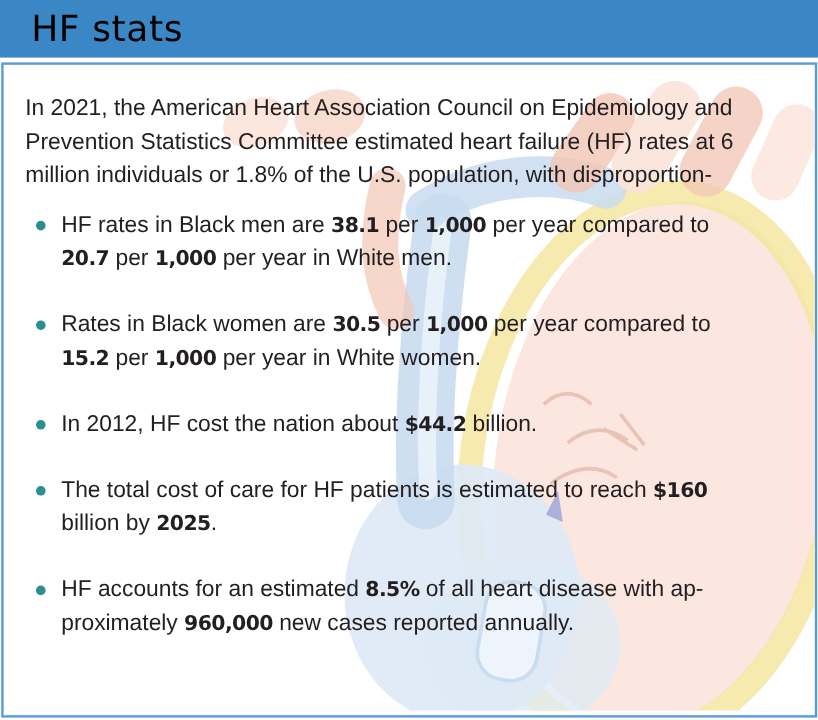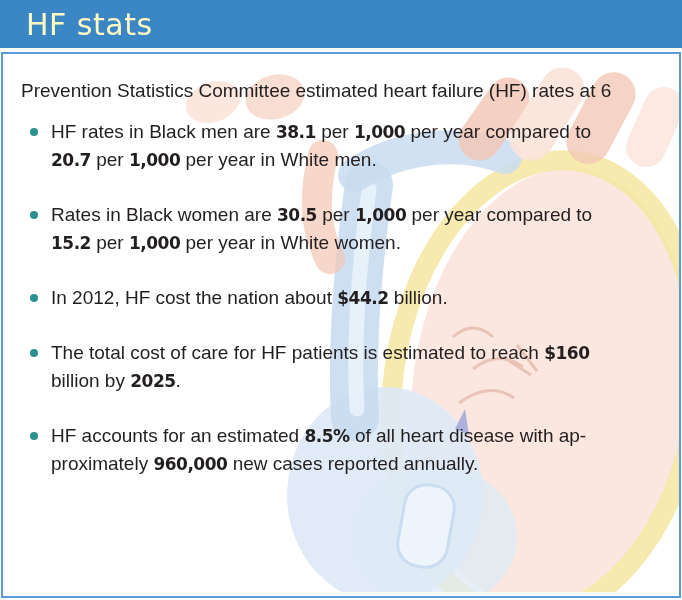--- a/index.html
+++ b/index.html
@@ -7,21 +7,21 @@
     position:relative;width:682px;height:600px;overflow:hidden;
     font-family:"Liberation Sans",sans-serif;color:var(--text,#231f20);
     background:#ffffff;
   }
   .header{
     position:absolute;left:0;top:0;width:682px;height:48px;
     background:var(--header_bg,#3b87c6);
   }
   .header .title{
     display:block;padding-left:26px;line-height:49px;font-size:30px;
-    font-family:"DejaVu Sans",sans-serif;font-weight:400;color:#fef9c3;
+    font-family:"DejaVu Sans",sans-serif;font-weight:400;color:#000000;
     letter-spacing:0.5px;
   }
   .box{
     position:absolute;left:1px;right:1px;top:52px;bottom:2px;
     border:2px solid var(--border,#5b9bd5);background:#ffffff;overflow:hidden;
   }
   .heart{
     position:absolute;left:170px;top:3px;width:510px;height:535px;z-index:0;
     pointer-events:none;
   }
@@ -81,21 +81,23 @@
       <rect x="228" y="428" width="50" height="82" rx="22" transform="rotate(10 253 469)" style="fill:var(--illustration-blue_pale,#eef5fc);stroke:var(--illustration-blue,#c9dcf0);stroke-width:3;opacity:0.95"></rect>
 
       <path d="M280,280 q20,-18 40,0 M300,312 q25,-20 50,-2 M286,346 q30,-22 55,-5 M330,300 l28,18 M344,288 l20,26" style="fill:none;stroke:var(--illustration-detail,#dcab9b);stroke-width:3;opacity:0.6"></path>
 
       <path d="M292,352 l4,26 l-14,-6 z" style="fill:var(--illustration-arrow,#9aa3d8);opacity:0.8"></path>
     </svg>
 
     <div class="content">
 
       <div class="intro">
+          <div class="tline"><span>In 2021, the American Heart Association Council on Epidemiology and</span></div>
           <div class="tline"><span>Prevention Statistics Committee estimated heart failure (HF) rates at 6</span></div>
+          <div class="tline"><span>million individuals or 1.8% of the U.S. population, with disproportion-</span></div>
         </div>
 
       <ul class="stats">
         <li>
           <span class="dot"></span>
           <div class="btext">
               <div class="tline"><span>HF rates in Black men are </span><span class="num">38.1</span><span> per </span><span class="num">1,000</span><span> per year compared to</span></div>
               <div class="tline"><span class="num">20.7</span><span> per </span><span class="num">1,000</span><span> per year in White men.</span></div>
             </div>
         </li>

